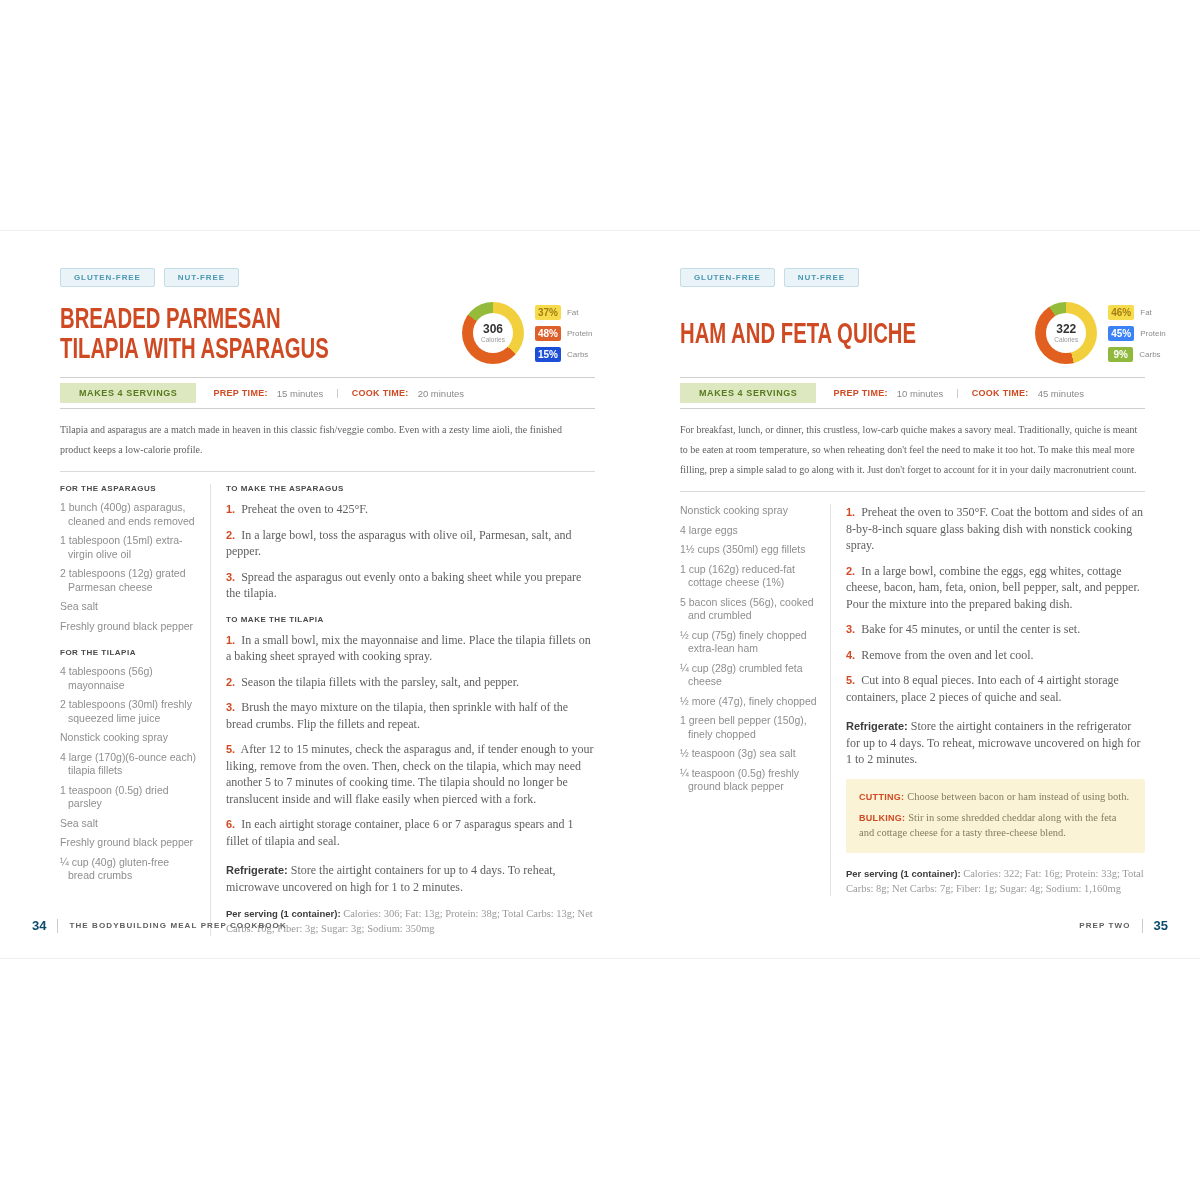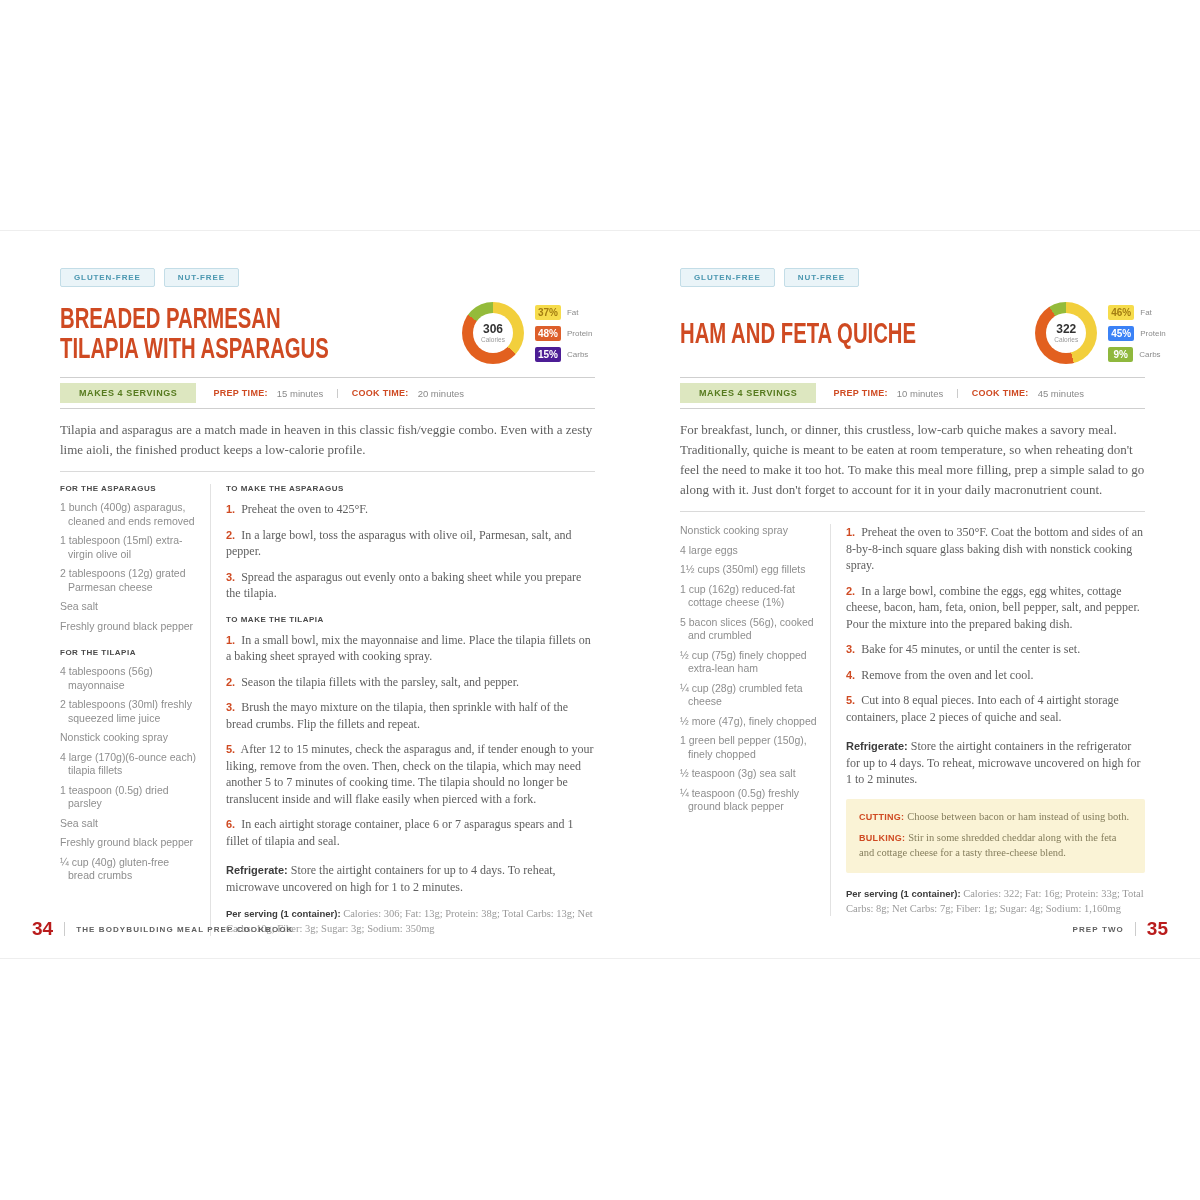--- a/index.html
+++ b/index.html
@@ -35,21 +35,21 @@
   .legend-label{font-size:8px;color:#8c8c8c}
 
   .meta-bar{border-top:1px solid var(--rule);border-bottom:1px solid var(--rule);
     padding:5px 0;display:flex;align-items:center;gap:9px;margin-bottom:11px}
   .servings{background:var(--servings-bg);color:var(--servings-text);font-size:9px;
     font-weight:bold;letter-spacing:.6px;padding:5px 19px;margin-right:8px;white-space:nowrap}
   .meta-label{color:var(--accent);font-weight:bold;font-size:9px;letter-spacing:.3px}
   .meta-value{color:#8a8a8a;font-size:9.5px}
   .meta-sep{color:#bbbbbb;font-size:9px;padding:0 4px}
 
-  .intro{font-family:"Liberation Serif",serif;font-size:13px;line-height:20px;
+  .intro{font-family:"Liberation Serif",serif;font-size:10px;line-height:20px;
     color:var(--body-text);margin-bottom:11px}
   .page-hr{border:none;border-top:1px solid #dadada;margin:0 0 12px}
 
   .columns{display:flex;align-items:stretch}
   .ingredients{width:150px;flex:none;padding-right:12px}
   .col-sep{width:1px;background:#e2e2e2;flex:none}
   .instructions{flex:1;padding-left:15px}
   .col-header{font-size:8px;font-weight:bold;color:#4a4a4a;letter-spacing:.5px;margin:0 0 8px}
   .ing-group + .ing-group{margin-top:15px}
   .ing-item{font-size:10.5px;line-height:13.5px;color:var(--muted-text);
@@ -69,21 +69,21 @@
   .tip-label{font-family:"Liberation Sans",sans-serif;font-weight:bold;
     color:var(--accent);font-size:9px;letter-spacing:.3px}
   .per-serving{font-family:"Liberation Serif",serif;font-size:10.5px;line-height:15px;
     color:#9a9a9a;margin-top:3px}
   .per-serving-label{font-family:"Liberation Sans",sans-serif;font-weight:bold;
     color:var(--dark-text);font-size:9.5px}
 
   .footer{position:absolute;top:918px;left:32px;right:32px;display:flex;
     justify-content:space-between;align-items:center}
   .footer-side{display:flex;align-items:center;gap:11px}
-  .page-num{font-size:19px;font-weight:bold;color:#b91c1c}
+  .page-num{font-size:13px;font-weight:bold;color:#0c4a6e}
   .footer-sep{width:1px;height:14px;background:#cccccc}
   .footer-title{font-size:8px;font-weight:bold;letter-spacing:1.1px;color:#606060}
 </style>
 </head>
 <body>
 
 <div class="scan-edge scan-top"></div>
 <div class="scan-edge scan-bottom"></div>
 
 <div class="page page-left">
@@ -107,21 +107,21 @@
       <div class="legend">
           <div class="legend-row">
             <span class="chip" style="background: rgb(246, 220, 76); color: rgb(163, 125, 18);">37%</span>
             <span class="legend-label">Fat</span>
           </div>
           <div class="legend-row">
             <span class="chip" style="background: rgb(221, 95, 43); color: rgb(255, 255, 255);">48%</span>
             <span class="legend-label">Protein</span>
           </div>
           <div class="legend-row">
-            <span class="chip" style="background: #4c1d95; color: rgb(255, 255, 255);">15%</span>
+            <span class="chip" style="background: #1d4ed8; color: rgb(255, 255, 255);">15%</span>
             <span class="legend-label">Carbs</span>
           </div>
         </div>
     </div>
   </div>
   <div class="meta-bar">
     <span class="servings">MAKES 4 SERVINGS</span>
     <span class="meta-label">PREP TIME:</span>
     <span class="meta-value">15 minutes</span>
     <span class="meta-sep">|</span>

